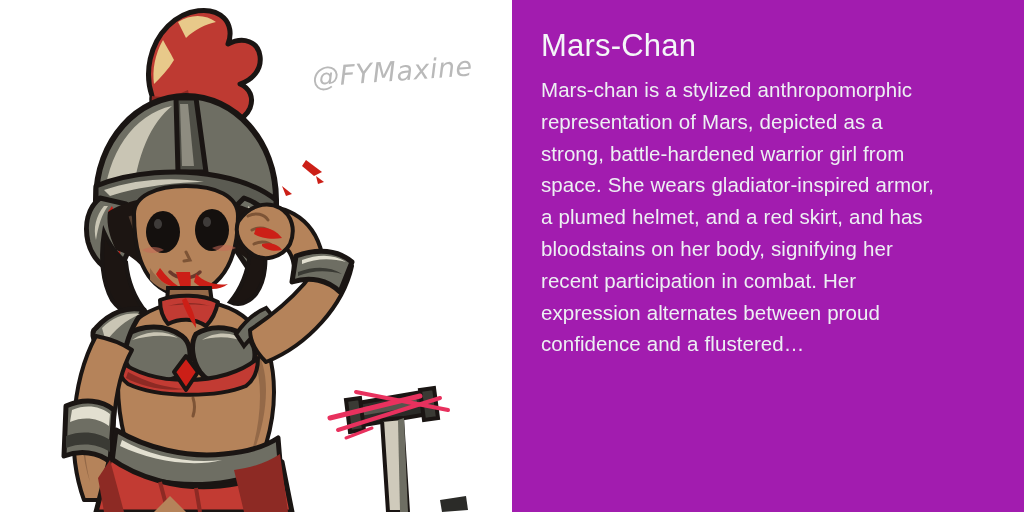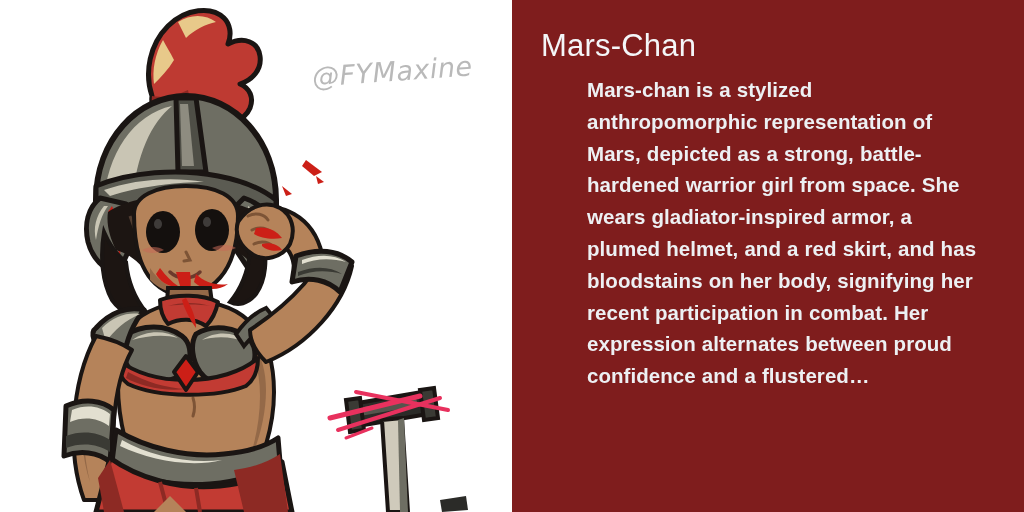--- a/index.html
+++ b/index.html
@@ -39,41 +39,40 @@
     white-space:nowrap;
     transform:rotate(-4deg);
     user-select:none;
   }
 
   
   .info-panel {
     position:relative;
     width:512px; height:512px;
     flex:0 0 512px;
-    background:#7f1d1d;
+    background:#a21caf;
     padding:26px 34px 0 29px;
   }
   .char-title {
     color:#f4f6f8;
     font-size:31px;
     font-weight:400;
     line-height:40px;
     letter-spacing:0.2px;
     margin-bottom:8px;
     white-space:nowrap;
   }
   .char-desc {
     color:#edf0f3;
     font-size:20.5px;
-    font-weight:700;
+    font-weight:400;
     line-height:31.8px;
     letter-spacing:0.05px;
     max-width:400px;
     word-spacing:0.3px;
-    margin-left:46px;
   }
 </style>
 </head>
 <body>
 
 <div class="card">
 
   <div class="art-panel">
 
     <svg class="art-svg" viewBox="0 0 512 512" xmlns="http://www.w3.org/2000/svg">

